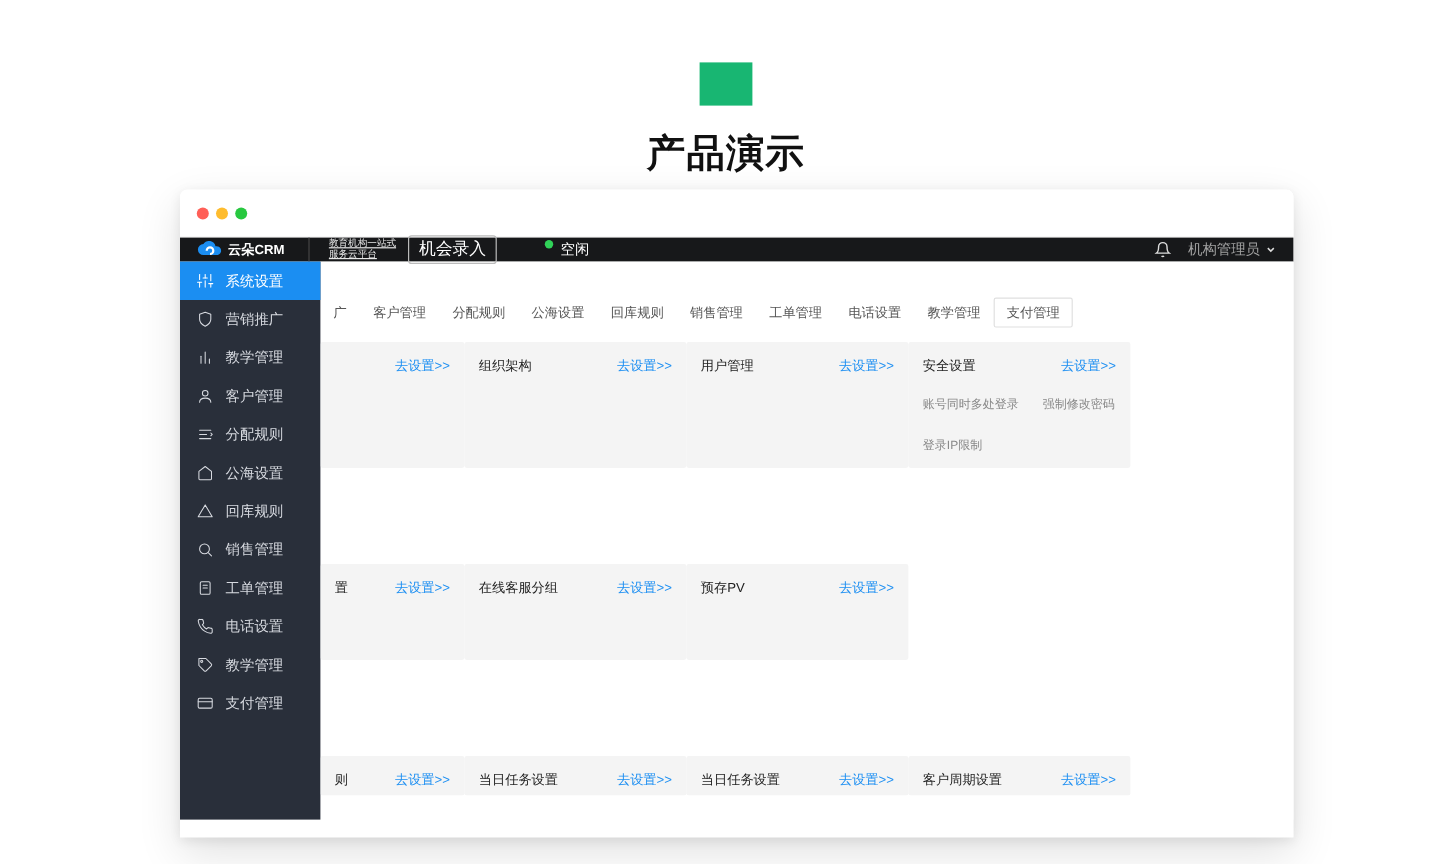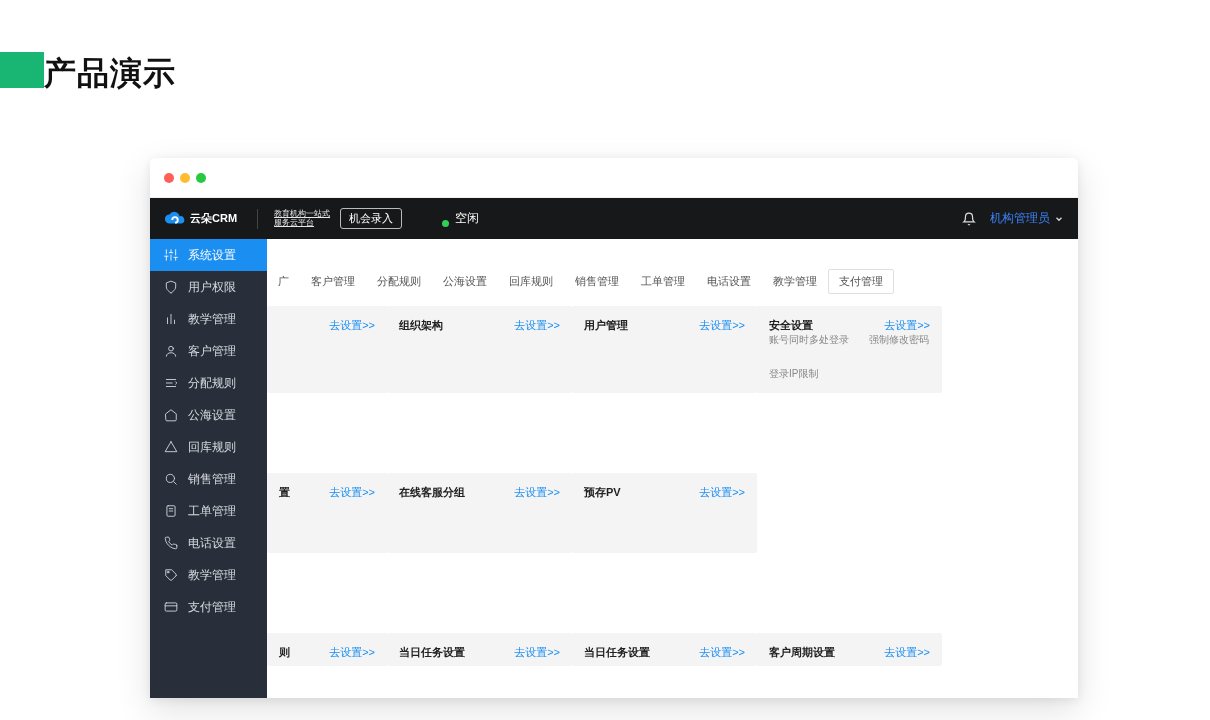--- a/index.html
+++ b/index.html
@@ -8,21 +8,24 @@
       background: #fff;
       width: 1210px;
       height: 720px;
       overflow: hidden;
       position: relative;
     }
 
     
     .page-header {
       display: flex;
+      align-items: center;
       padding: 52px 0 0 0;
+      gap: 18px;
+      flex-direction: column;
     }
     .green-block {
       width: 44px;
       height: 36px;
       background: #18b672;
     }
     .page-title {
       font-size: 32px;
       font-weight: 800;
       color: #111;
@@ -58,21 +61,21 @@
       padding: 0 14px;
       border-bottom: 1px solid #f2f2f2;
     }
     .tl { width: 10px; height: 10px; border-radius: 50%; }
     .tl.red { background: #ff5f57; }
     .tl.yellow { background: #febc2e; }
     .tl.green { background: #28c840; }
 
     
     .topbar {
-      height: 41px;
+      height: 20px;
       background: #17181a;
       display: flex;
       align-items: center;
       color: #fff;
       font-size: 12px;
       padding: 0 14px;
       gap: 10px;
     }
     .logo-box {
       display: flex;
@@ -104,34 +107,34 @@
       display: flex;
       gap: 16px;
       font-size: 12px;
       color: #e6e6e6;
     }
     .topbar-nav span { cursor: pointer; white-space: nowrap; }
     .rec-btn {
       border: 1px solid #bbb;
       border-radius: 3px;
       padding: 2px 8px;
-      font-size: 11px;
+      font-size: 14px;
       color: #fff;
       cursor: pointer;
       white-space: nowrap;
     }
     .status-dot {
       width: 7px; height: 7px; border-radius: 50%; background: #30d158;
     }
     .topbar-right {
       margin-left: auto;
       display: flex;
       align-items: center;
       gap: 14px;
-      color: #3b82f6;
+      color: #a3a3a3;
       font-size: 12px;
     }
     .bell-icon, .chevron-icon { display:inline-flex; }
 
     
     .main {
       display: flex;
       height: calc(100% - 75px);
       background: #fff;
     }
@@ -207,27 +210,28 @@
       min-height: 80px;
     }
     .card.narrow-first { width: 120px; }
     .card-head {
       display: flex;
       justify-content: space-between;
       align-items: flex-start;
       font-size: 11px;
       color: #222;
     }
-    .card-title { font-weight: 700; }
+    .card-title { font-weight: 400; }
     .card-link {
       color: #1b8ef2;
       cursor: pointer;
       font-size: 11px;
     }
     .card-sub {
+      margin-top: 18px;
       font-size: 10px;
       color: #888;
       display: flex;
       gap: 20px;
       flex-wrap: wrap;
       align-items: flex-end;
     }
 
   </style>
 </head>
@@ -257,21 +261,21 @@
       <span>
         <div class="logo-text-main">云朵CRM</div>
       </span>
     </div>
     <div class="topbar-divider"></div>
     <div class="logo-text-sub" style="width:56px">教育机构一站式服务云平台</div>
 
 
     <div class="rec-btn">机会录入</div>
 
-    <div style="display:flex;align-items:flex-end;gap:6px;margin-left:30px">
+    <div style="display:flex;align-items:flex-start;gap:6px;margin-left:30px">
       <span class="status-dot"></span>
       <span>空闲</span>
     </div>
 
     <div class="topbar-right">
       <span class="bell-icon">
         <svg width="14" height="14" viewBox="0 0 24 24" fill="none" stroke="#ddd" stroke-width="2">
           <path d="M18 8a6 6 0 10-12 0c0 7-3 9-3 9h18s-3-2-3-9"></path>
           <path d="M13.7 21a2 2 0 01-3.4 0"></path>
         </svg>
@@ -305,21 +309,21 @@
             </svg>
           </span>
           <span>系统设置</span>
         </div>
         <div class="sidebar-item">
           <span class="icon">
             <svg width="14" height="14" viewBox="0 0 24 24" fill="none" stroke="currentColor" stroke-width="2" stroke-linecap="round" stroke-linejoin="round">
               <path d="M12 22s8-4 8-10V5l-8-3-8 3v7c0 6 8 10 8 10z"></path>
             </svg>
           </span>
-          <span>用户权限</span>
+          <span>营销推广</span>
         </div>
         <div class="sidebar-item">
           <span class="icon">
             <svg width="14" height="14" viewBox="0 0 24 24" fill="none" stroke="currentColor" stroke-width="2" stroke-linecap="round" stroke-linejoin="round">
               <line x1="6" y1="20" x2="6" y2="10"></line>
               <line x1="12" y1="20" x2="12" y2="4"></line>
               <line x1="18" y1="20" x2="18" y2="14"></line>
             </svg>
           </span>
           <span>教学管理</span>

